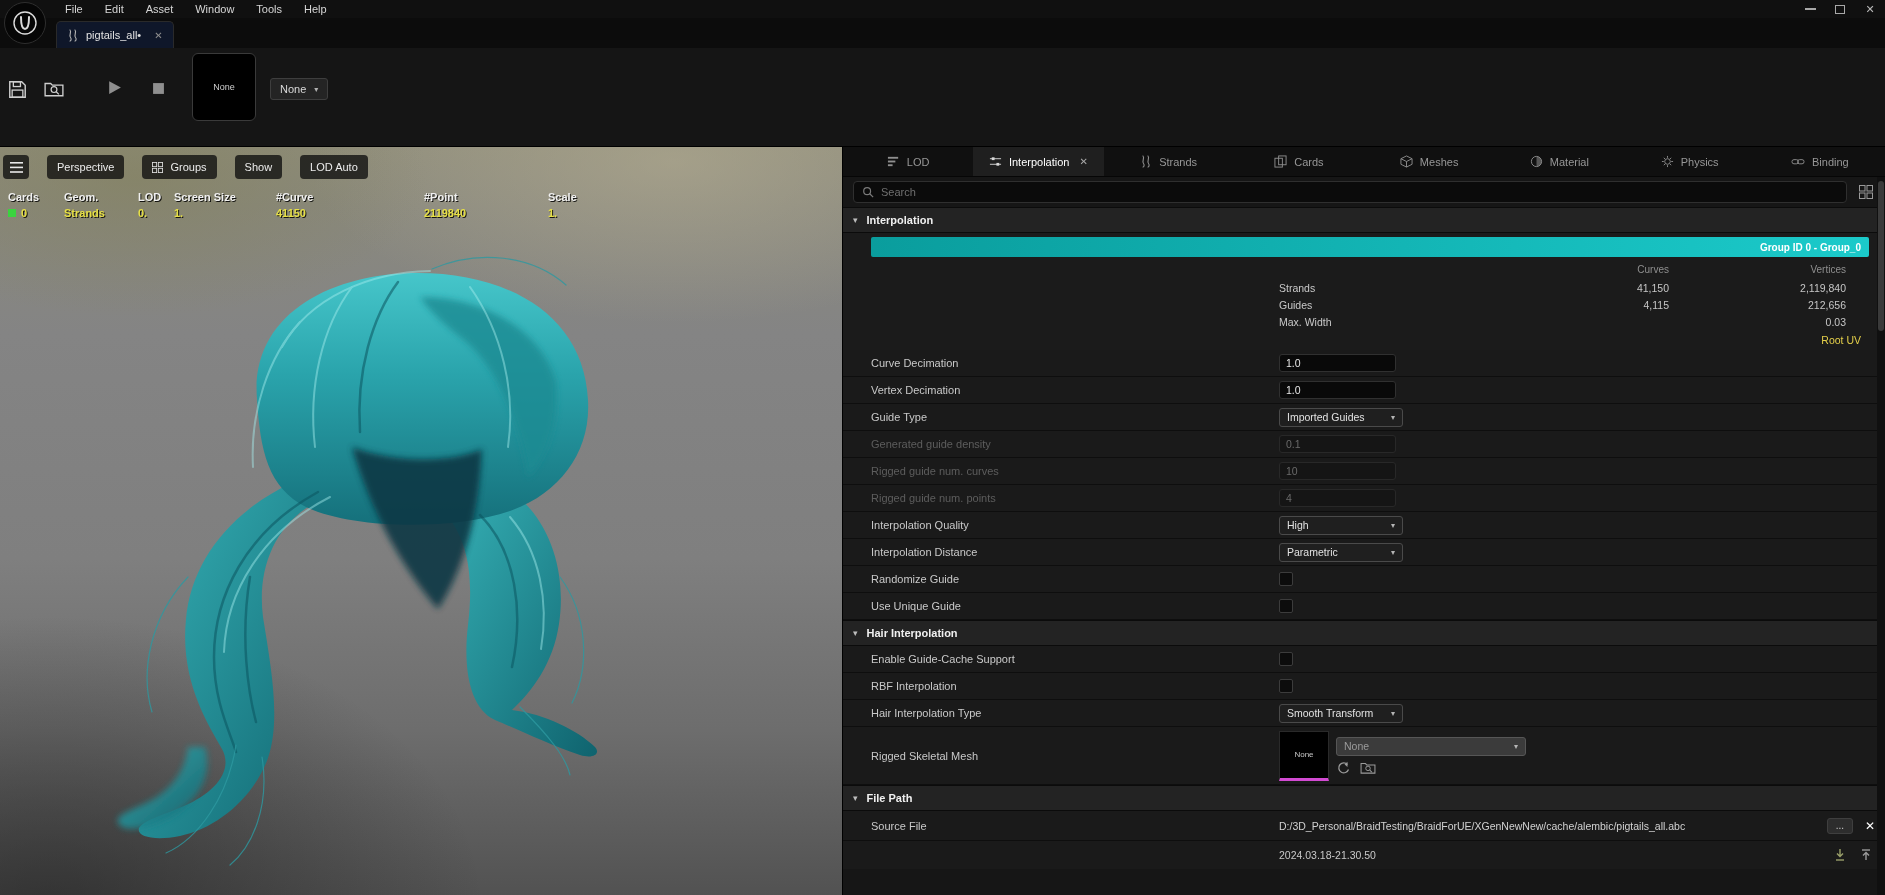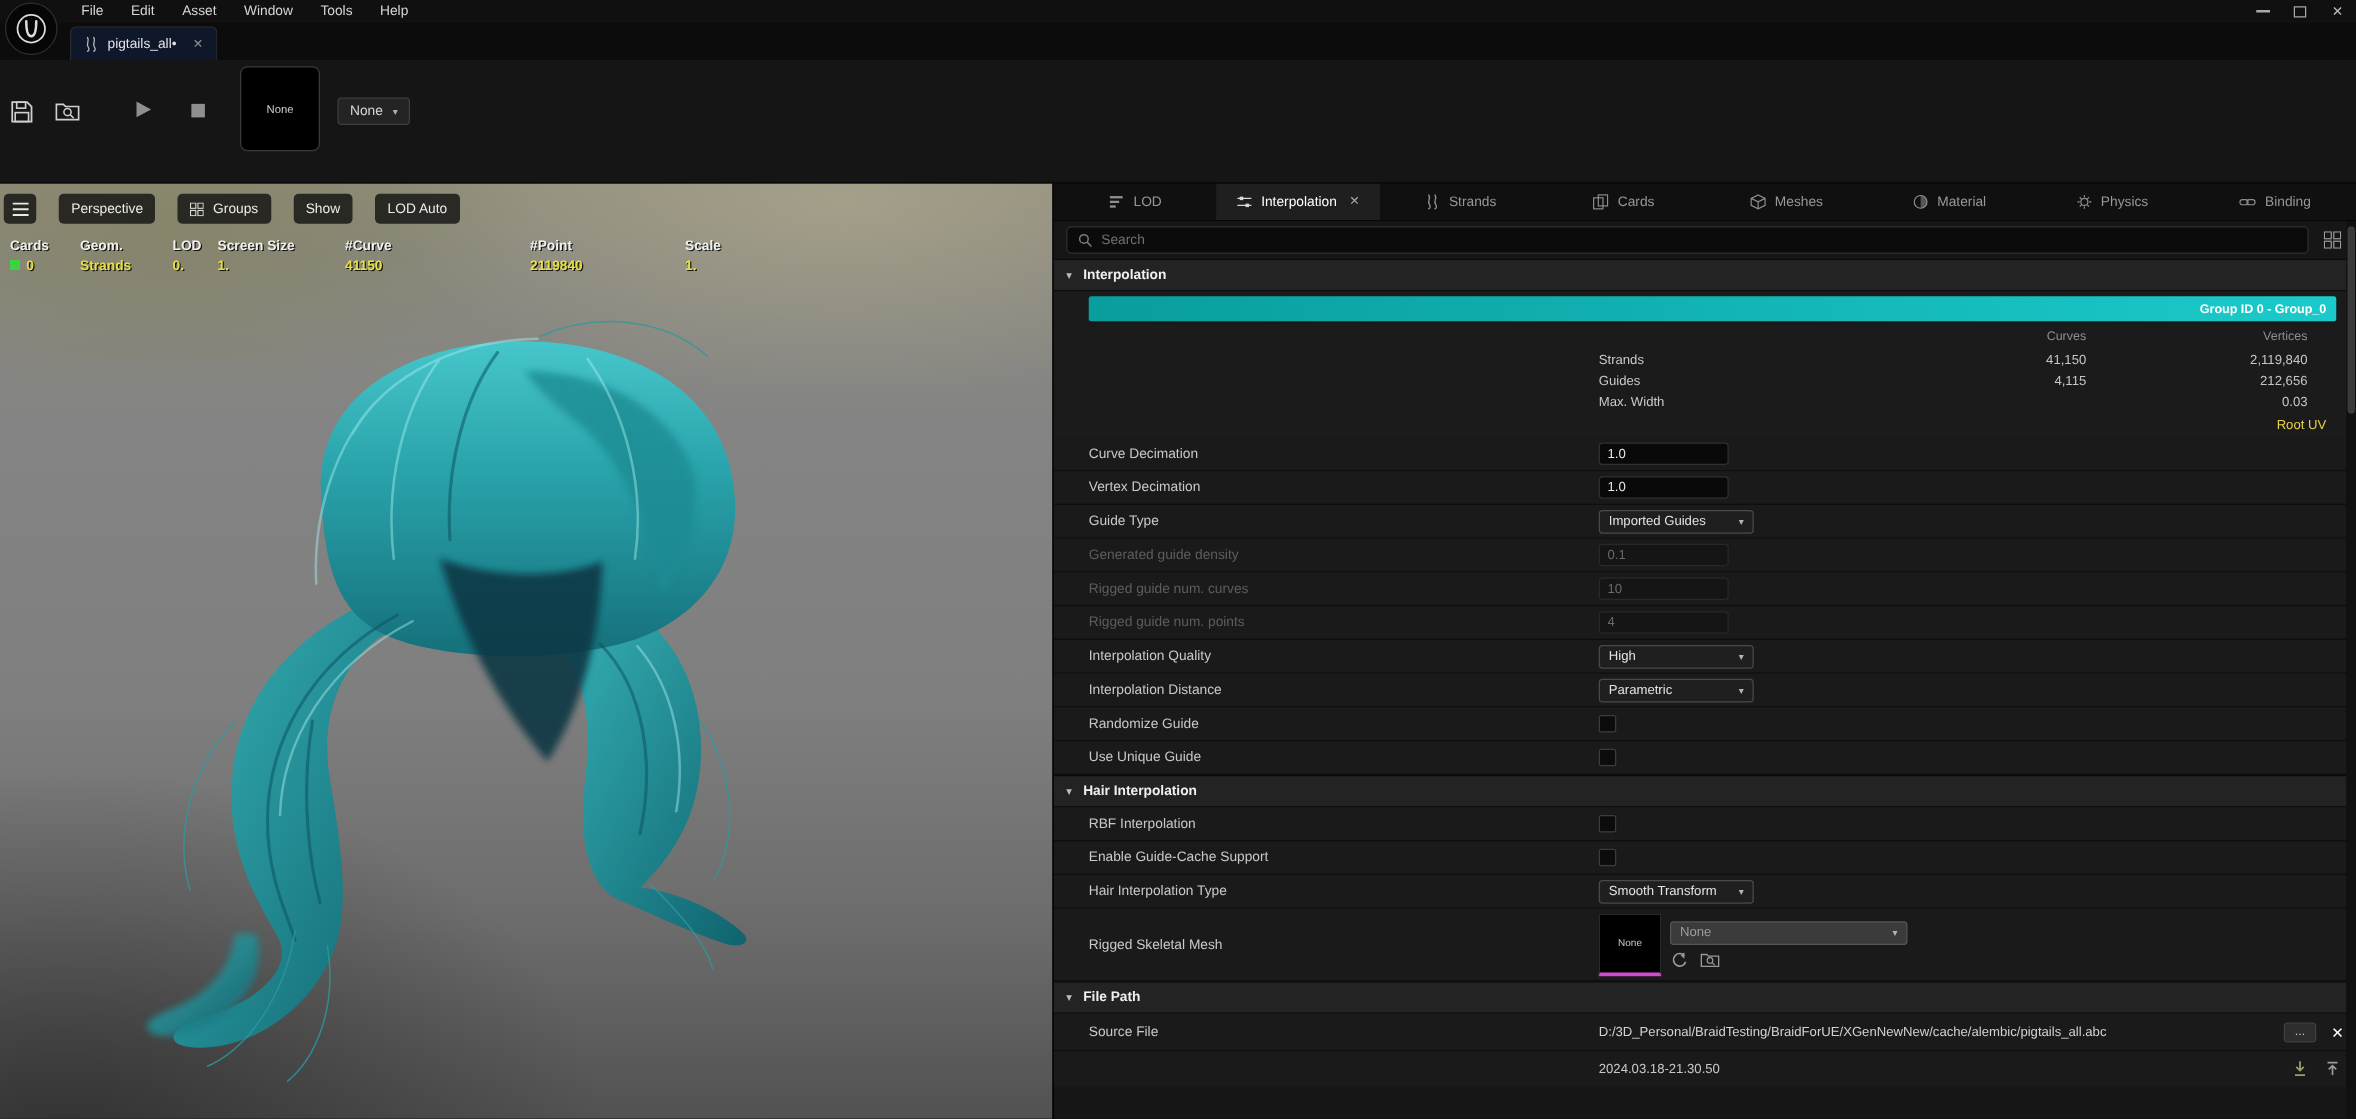--- a/index.html
+++ b/index.html
@@ -80,21 +80,21 @@
   .slabel { width:195px; color:#c9c9c9; }
   .scurves { width:195px; text-align:right; color:#c6c6c6; }
   .sverts { flex:1; text-align:right; color:#c6c6c6; }
   .statrow.head .scurves, .statrow.head .sverts { color:#8f8f8f; }
   .rootuv { height:20px; display:flex; align-items:center; justify-content:flex-end; padding-right:24px; background:#1b1b1b; }
   .rootuv span { color:#e5d04a; font-size:10.5px; }
 
   .prow { height:27px; display:flex; align-items:center; background:#1a1a1a; border-bottom:1px solid #0e0e0e; padding-left:28px; }
   .plabel { width:408px; color:#c9c9c9; font-size:11px; }
   .prow.disabled .plabel { color:#5d5d5d; }
-  .pinput { width:104px; height:18px; background:#090909; border:1px solid #303030; border-radius:3px; color:#e6e6e6; padding:0 6px; font-size:10.5px; }
+  .pinput { width:117px; height:18px; background:#090909; border:1px solid #303030; border-radius:3px; color:#e6e6e6; padding:0 6px; font-size:10.5px; }
   .prow.disabled .pinput { color:#6a6a6a; background:#151515; border-color:#282828; }
   .dropdown { min-width:124px; height:19px; background:#1f1f1f; border:1px solid #4a4a4a; border-radius:3px; display:flex; align-items:center; gap:6px; padding:0 7px; color:#e2e2e2; font-size:10.5px; }
   .dropdown .chev { margin-left:auto; color:#b5b5b5; font-size:8px; }
   .checkbox { width:14px; height:14px; background:#0c0c0c; border:1px solid #3c3c3c; border-radius:2px; }
 
   .prow.asset { height:58px; align-items:center; }
   .thumb { width:50px; height:50px; background:#000; border:1px solid #2a2a2a; border-bottom:3px solid #d24ad2; display:flex; align-items:center; justify-content:center; color:#c8c8c8; font-size:8px; }
   .assetcol { display:flex; flex-direction:column; gap:5px; margin-left:7px; }
   .dropdown.asset-dd { width:190px; background:#3b3b3b; border-color:#565656; color:#9b9b9b; }
   .asset-icons { display:flex; gap:10px; align-items:center; }
@@ -438,25 +438,25 @@
         <div class="plabel">Use Unique Guide</div>
         <div class="checkbox"></div>
       </div>
 
       <div class="cathdr">
         <span class="caret">▾</span>
         <span>Hair Interpolation</span>
       </div>
 
       <div class="prow">
+        <div class="plabel">Enable Guide-Cache Support</div>
+        <div class="checkbox"></div>
+      </div>
+      <div class="prow">
         <div class="plabel">RBF Interpolation</div>
-        <div class="checkbox"></div>
-      </div>
-      <div class="prow">
-        <div class="plabel">Enable Guide-Cache Support</div>
         <div class="checkbox"></div>
       </div>
       <div class="prow">
         <div class="plabel">Hair Interpolation Type</div>
         <div class="dropdown">
           <span>Smooth Transform</span>
           <span class="chev">▾</span>
         </div>
       </div>
       <div class="prow asset">

